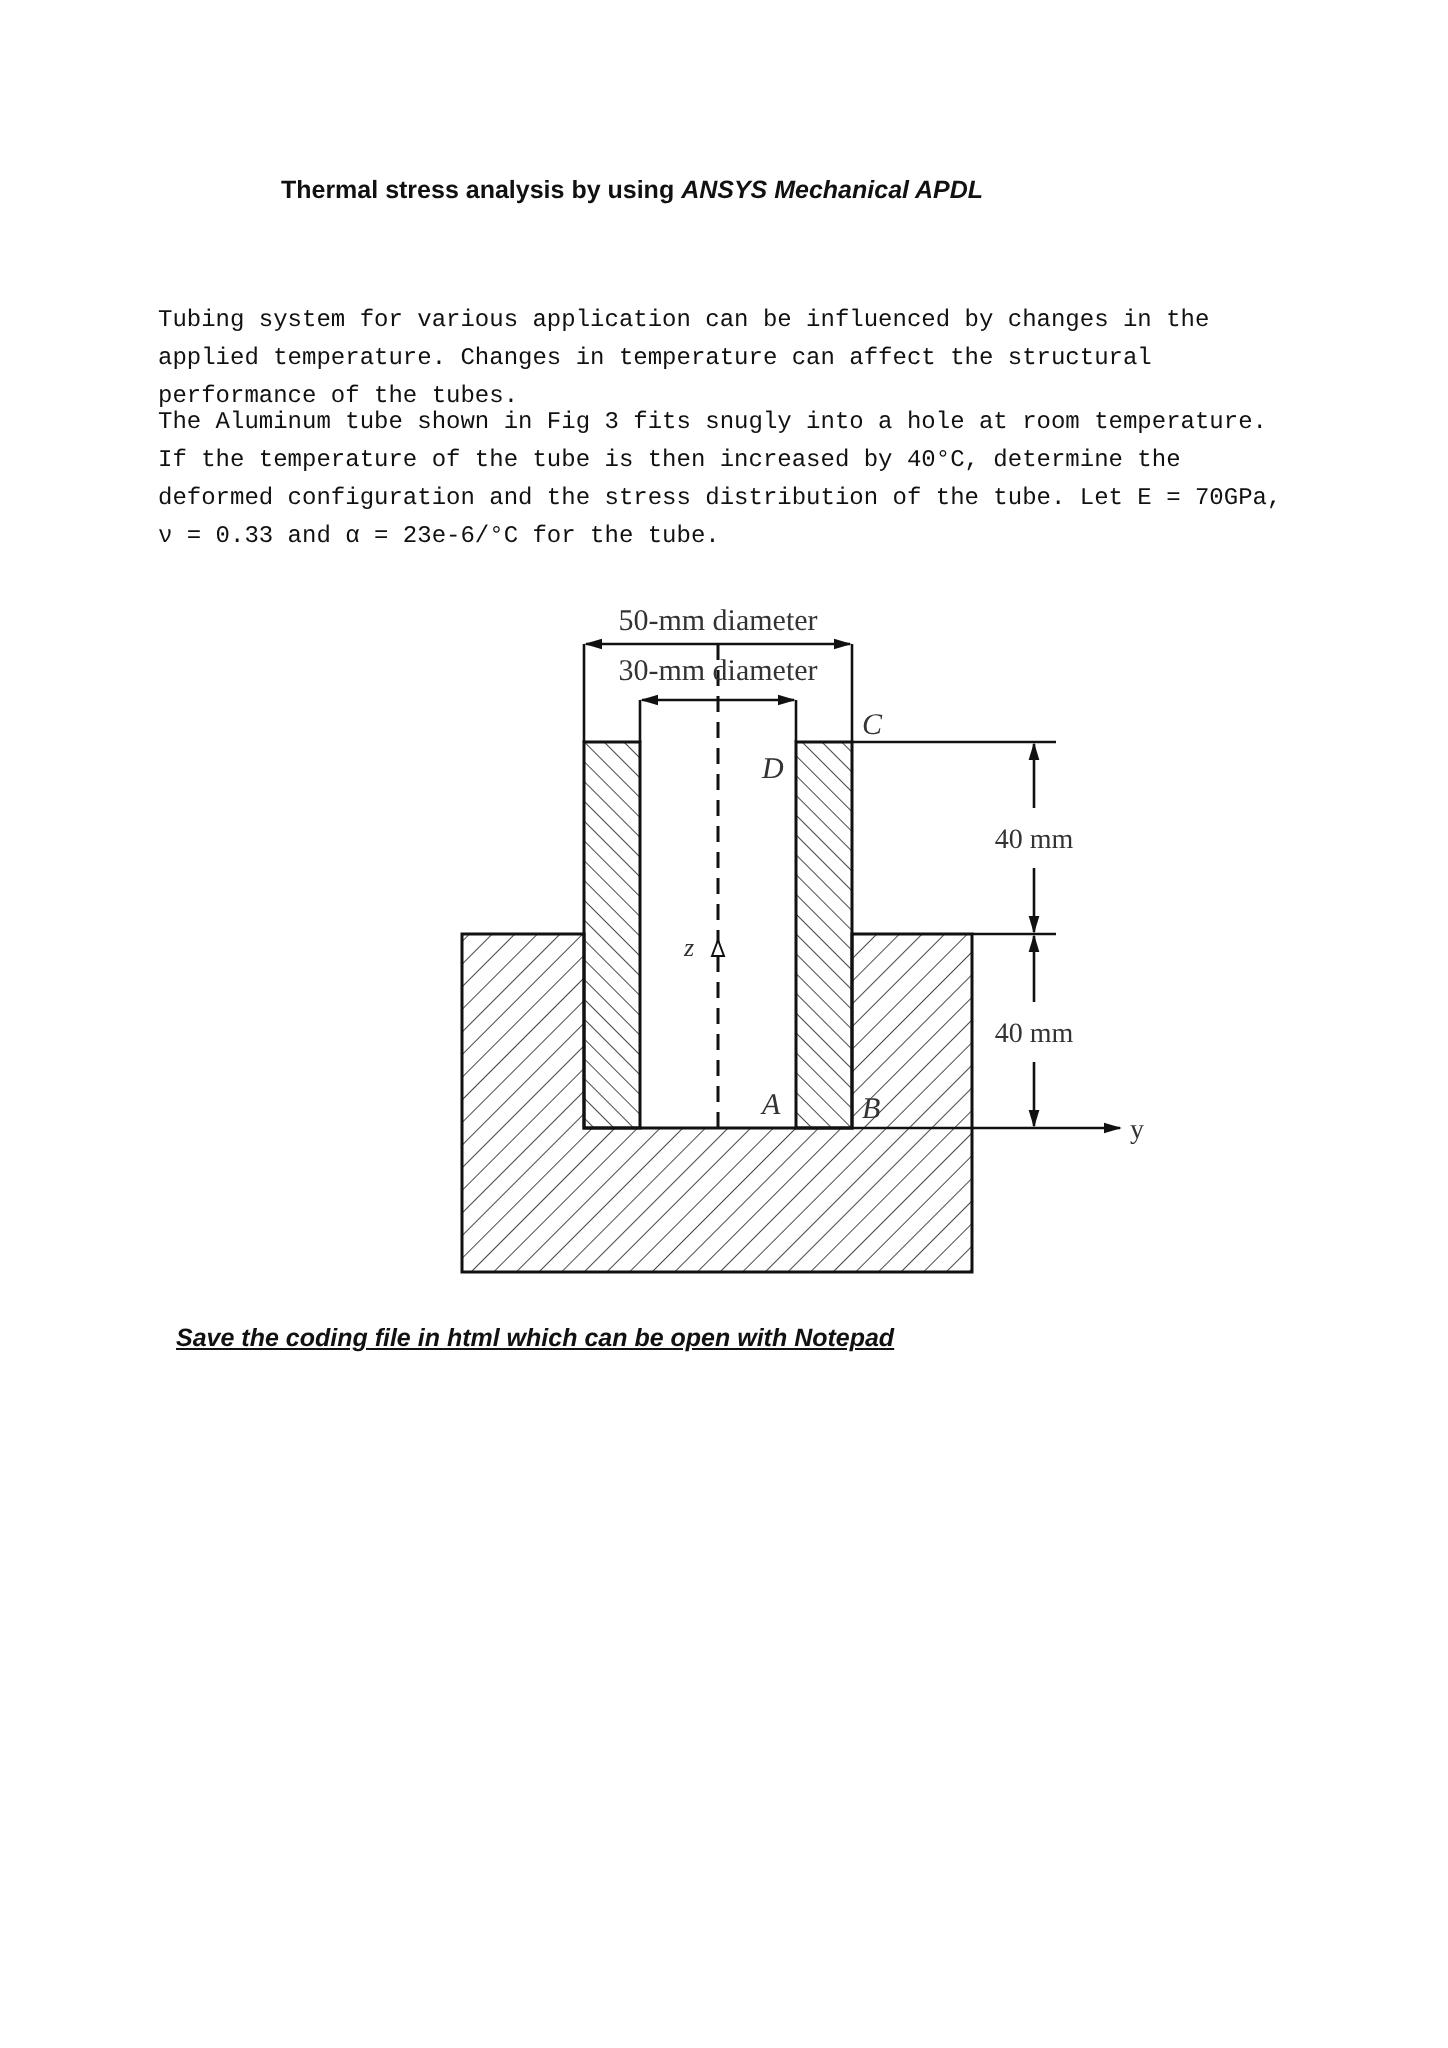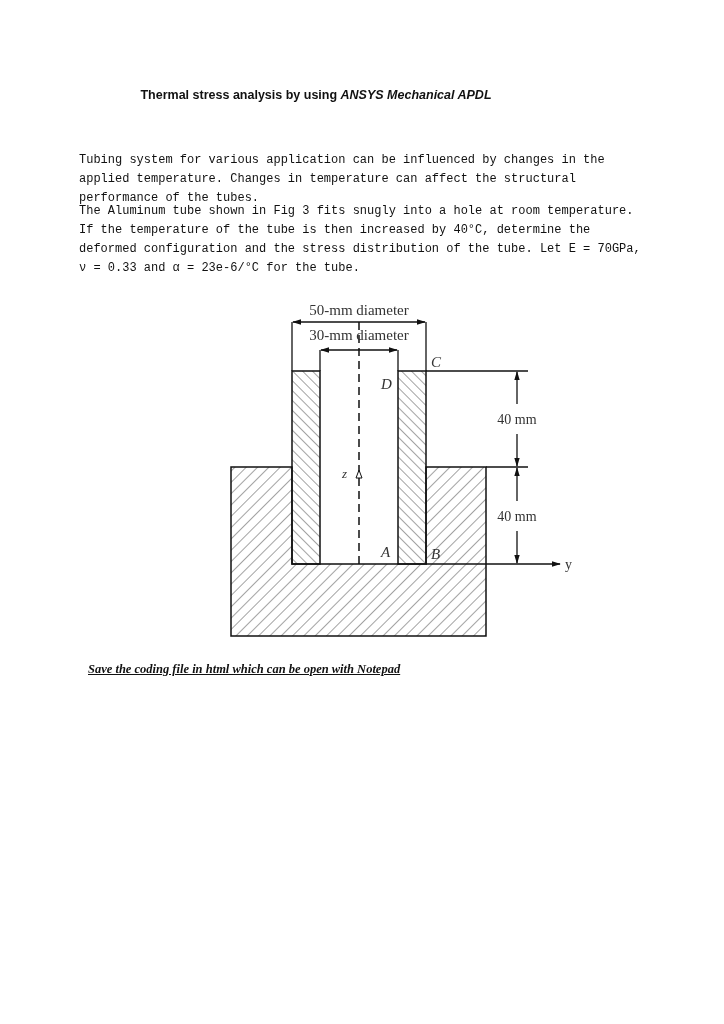--- a/index.html
+++ b/index.html
@@ -2,21 +2,21 @@
 <html><head>
 <meta charset="utf-8">
 <style>
   html, body { margin:0; padding:0; background:#ffffff; }
   body { width:724px; height:1024px; position:relative; overflow:hidden; font-family:"Liberation Sans", sans-serif; color:#111; }
   .title { position:absolute; top:88px; left:0; width:632px; text-align:center; font-size:12.5px; font-weight:bold; }
   .title i { font-style:italic; }
   .para { position:absolute; left:79px; width:570px; font-size:12px; line-height:19px;font-family:Liberation Mono, monospace; }
   .p1 { top:151px; }
   .p2 { top:202px; }
-  .note { position:absolute; left:88px; top:662px; font-size:12.5px; font-weight:bold; font-style:italic; text-decoration:underline;font-family:Liberation Serif, serif; }
+  .note { position:absolute; left:88px; top:662px; font-size:12.5px; font-weight:bold; font-style:italic; text-decoration:underline; }
   svg.fig { position:absolute; left:0; top:0; }
   svg text { font-family:"Liberation Serif", serif; }
 </style>
 </head>
 <body>
 
 <div class="title"><span>Thermal stress analysis by using </span><i>ANSYS Mechanical APDL</i></div>
 
 <div class="para p1">Tubing system for various application can be influenced by changes in the applied temperature. Changes in temperature can affect the structural performance of the tubes.</div>
 <div class="para p2">The Aluminum tube shown in Fig 3 fits snugly into a hole at room temperature. If the temperature of the tube is then increased by 40°C, determine the deformed configuration and the stress distribution of the tube. Let E = 70GPa, ν = 0.33 and α = 23e-6/°C for the tube.</div>

